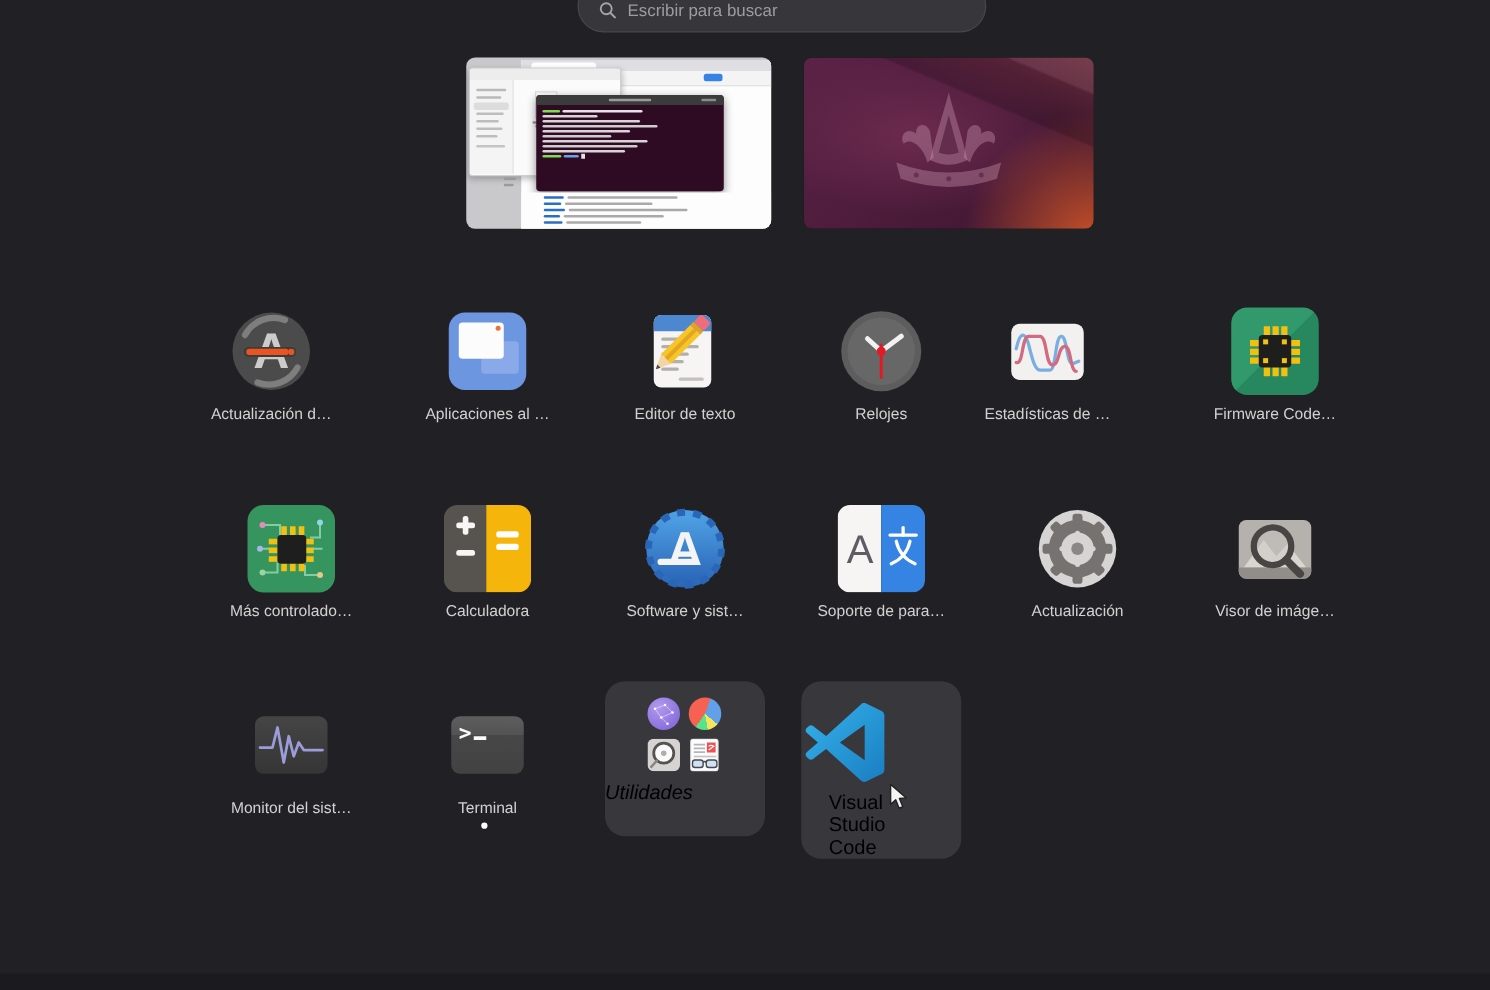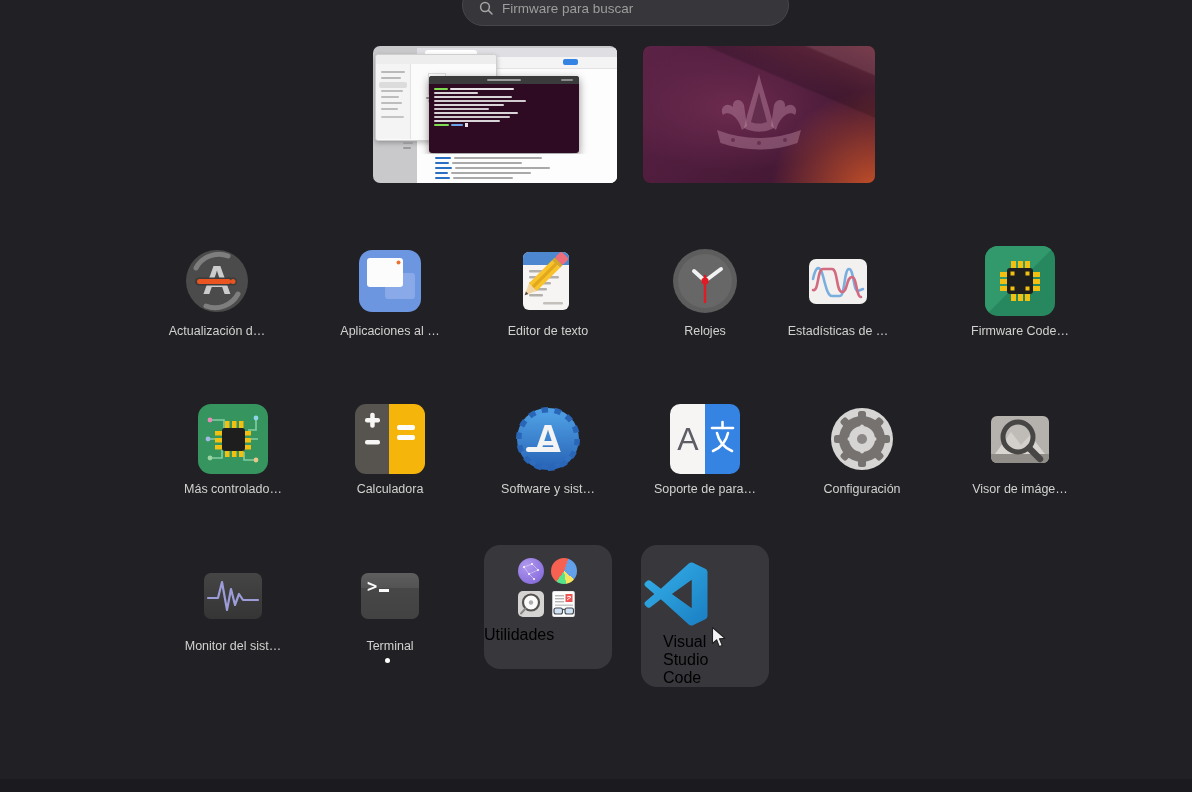--- a/index.html
+++ b/index.html
@@ -61,21 +61,21 @@
   .icon-clip{width:70px;height:70px;border-radius:13px;overflow:hidden;position:relative;}
 </style>
 </head>
 <body>
 
 <div class="abs search-pill">
   <svg width="14" height="14" viewBox="0 0 14 14">
     <circle cx="6" cy="6" r="4.4" fill="none" stroke="#a5a5a5" stroke-width="1.5"></circle>
     <line x1="9.4" y1="9.4" x2="13" y2="13" stroke="#a5a5a5" stroke-width="1.5" stroke-linecap="round"></line>
   </svg>
-  <span class="search-text">Firmware para buscar</span>
+  <span class="search-text">Escribir para buscar</span>
 </div>
 
 <div class="abs thumb t1">
   <div class="abs b-page"></div>
   <div class="abs b-tabs"></div>
   <div class="abs b-tab"></div>
   <div class="abs b-toolbar"></div>
   <div class="abs b-btn"></div>
 
   <div class="abs files-win">
@@ -367,21 +367,21 @@
         <rect x="31" y="7" width="8" height="12" rx="2.5" transform="rotate(315 35 35)"></rect>
       </g>
       <circle cx="35" cy="35" r="18" fill="none" stroke="#757270" stroke-width="10"></circle>
       <circle cx="35" cy="22.5" r="2" fill="#d7d5d3"></circle>
       <circle cx="35" cy="47.5" r="2" fill="#d7d5d3"></circle>
       <circle cx="22.5" cy="35" r="2" fill="#d7d5d3"></circle>
       <circle cx="47.5" cy="35" r="2" fill="#d7d5d3"></circle>
       <circle cx="35" cy="35" r="5" fill="#8a8785"></circle>
     </svg>
   </div>
-  <div class="lbl">Configuración</div>
+  <div class="lbl">Actualización</div>
 </div>
 
 <div class="abs tile" style="left:956px;top:396px;">
   <div class="icon">
     <svg width="70" height="70" viewBox="0 0 70 70">
       <rect x="6" y="12" width="58" height="47" rx="6" fill="#b5b1ad"></rect>
       <path d="M10 50 L26 28 L36 41 L45 31 L60 50 Z" fill="#d9d6d2"></path>
       <path d="M6 50 h58 v3 a6 6 0 0 1 -6 6 h-46 a6 6 0 0 1 -6 -6 z" fill="#918d89"></path>
       <circle cx="33" cy="33" r="15" fill="#ccc8c4" fill-opacity=".45" stroke="#474645" stroke-width="5"></circle>
       <line x1="44" y1="44" x2="55" y2="55" stroke="#474645" stroke-width="6.5" stroke-linecap="round"></line>
@@ -462,21 +462,21 @@
         <rect x="4" y="4" width="9" height="1.4" fill="#b5b5b5"></rect>
         <rect x="4" y="7" width="9" height="1.4" fill="#b5b5b5"></rect>
         <rect x="4" y="10" width="9" height="1.4" fill="#b5b5b5"></rect>
         <rect x="4" y="13.5" width="18" height="1.4" fill="#c5c5c5"></rect>
         <rect x="3" y="17" width="8.5" height="6" rx="2" fill="#cfe1f5" stroke="#46494d" stroke-width="1.1"></rect>
         <rect x="14" y="17" width="8.5" height="6" rx="2" fill="#cfe1f5" stroke="#46494d" stroke-width="1.1"></rect>
         <path d="M11.5 19 q1.3 -1.6 2.5 0" stroke="#46494d" stroke-width="1.1" fill="none"></path>
       </svg>
     </div>
   </div>
-  <div class="lbl" style="margin-top:9px;">Utilidades</div>
+  <div class="lbl" style="margin-top:9px;font-style:italic;">Utilidades</div>
 </div>
 
 <div class="abs bigtile" style="left:641px;top:545px;width:128px;height:142px;">
   <div class="icon" style="margin-top:14px;">
     <svg width="70" height="70" viewBox="0 0 70 70">
       <defs>
         <linearGradient id="vsg" x1="0" y1="0" x2="1" y2="1">
           <stop offset="0" stop-color="#35b2ea"></stop>
             <stop offset="1" stop-color="#1a7ec2"></stop>
         </linearGradient>

